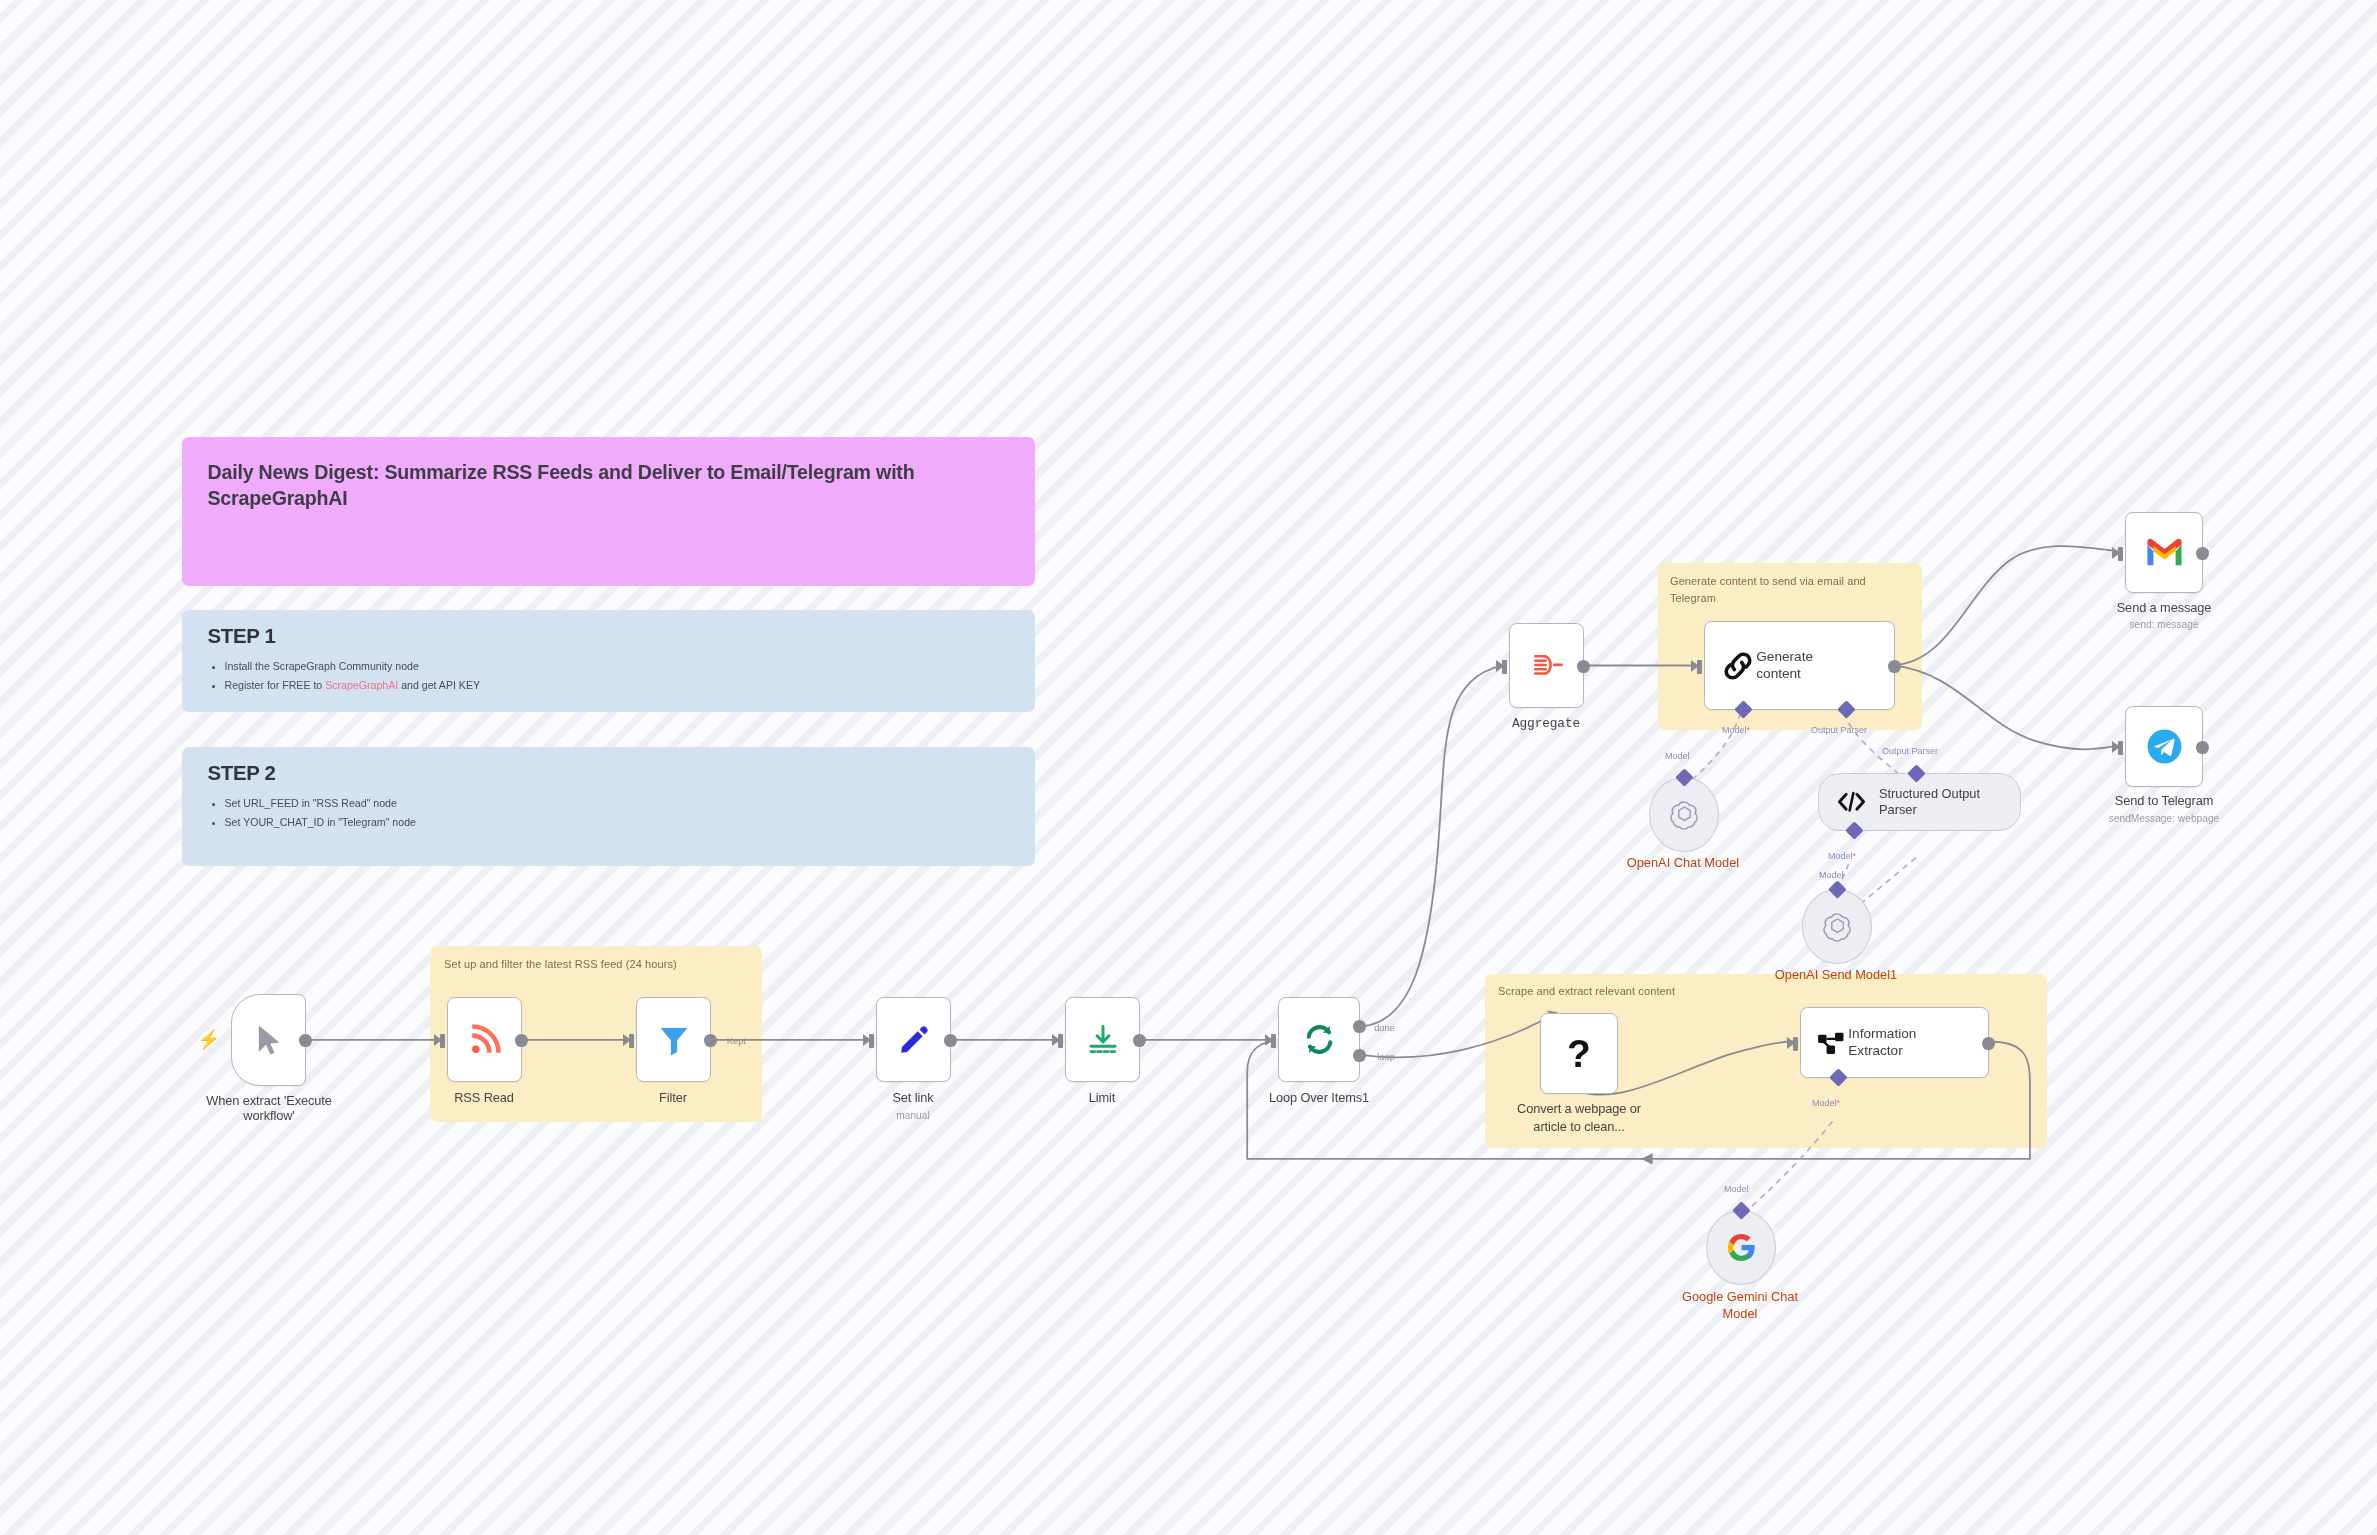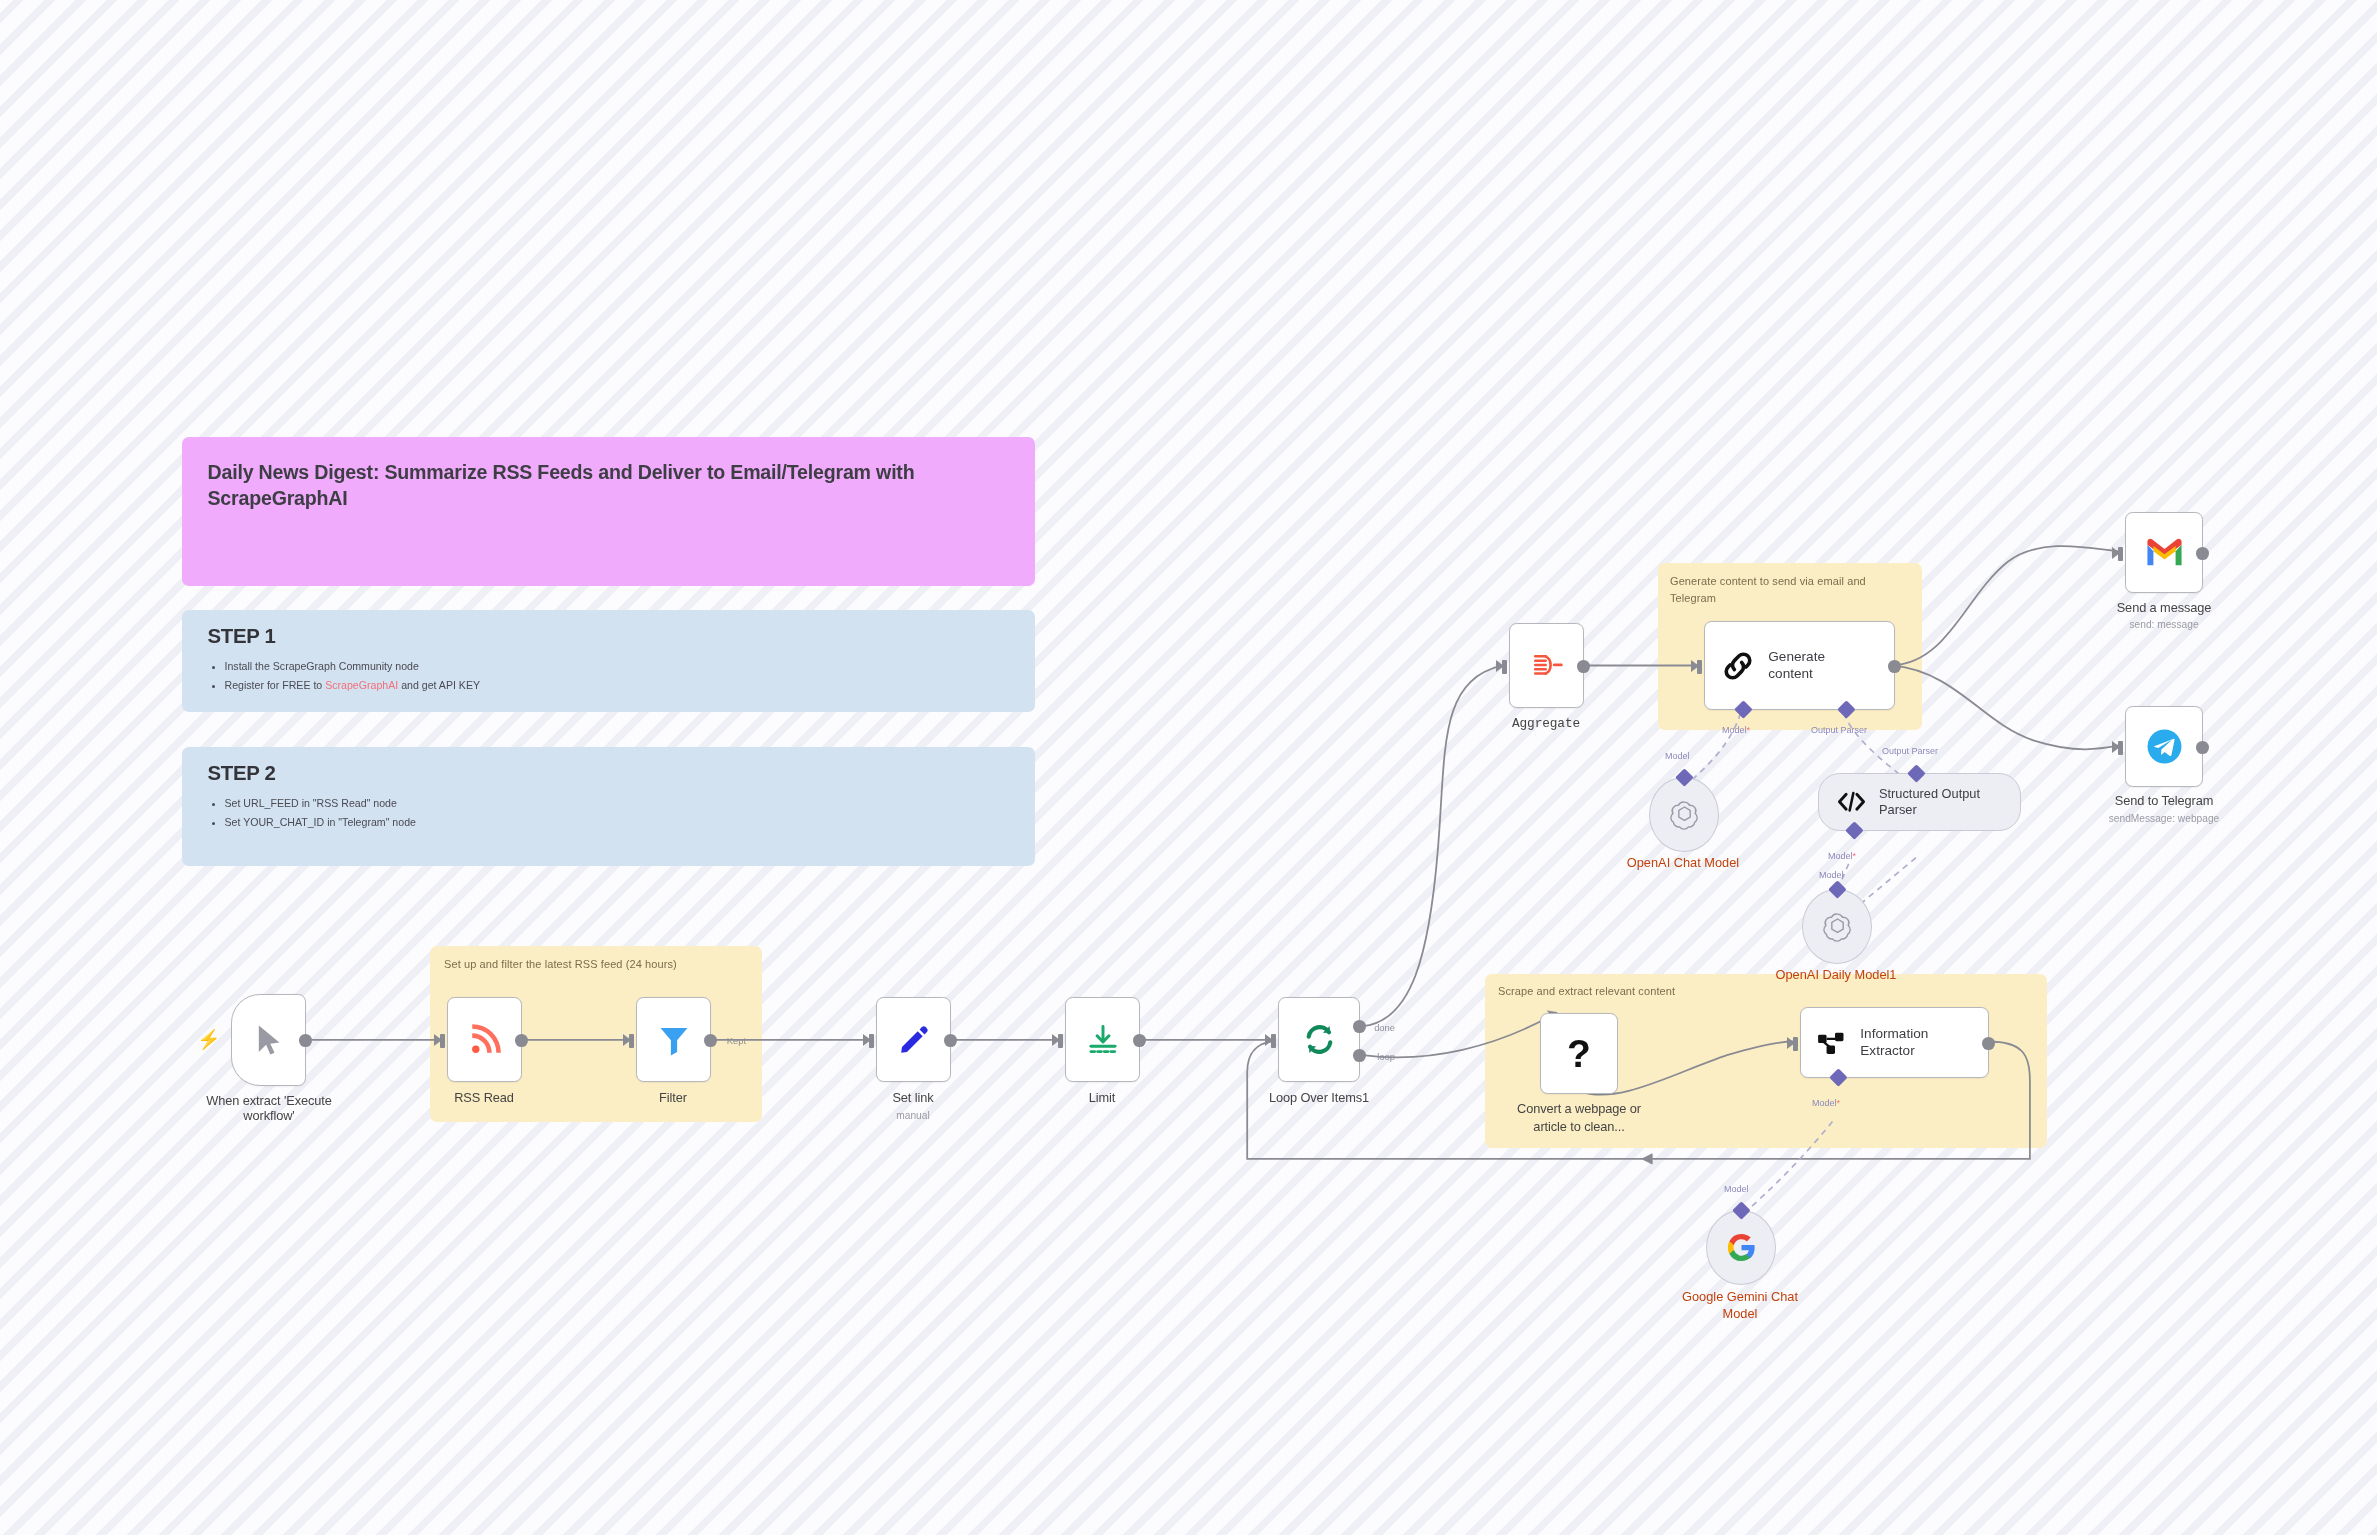--- a/index.html
+++ b/index.html
@@ -37,21 +37,21 @@
     letter-spacing:0.1px;
   }
 
   
   .node{
     position:absolute;background:#fff;border:1.4px solid #b6b6bd;
     border-radius:7.7px;box-sizing:border-box;
     display:flex;align-items:center;justify-content:center;
     box-shadow:0 0.9px 1.7px rgba(0,0,0,0.05);
   }
-  .node.wide{justify-content:flex-start;padding-left:15.3px;gap:12px;}
+  .node.wide{justify-content:flex-start;padding-left:15.3px;}
   .node-title{
     position:absolute;left:50%;transform:translateX(-50%);
     text-align:center;white-space:nowrap;
     font-size:12.8px;color:#444;letter-spacing:-0.1px;
   }
   .node-sub{
     position:absolute;left:50%;transform:translateX(-50%);
     text-align:center;white-space:nowrap;
     font-size:10.2px;color:#9a9aa4;
   }
@@ -337,21 +337,21 @@
   <div class="dlabel" style="left:1882px;top:746px;">Output Parser</div>
   <div class="dlabel" style="left:1828px;top:851px;"><span>Model</span><span class="req">*</span></div>
 
   <div class="subnode-circle" style="left:1802px;top:889px;width:68px;height:73px;">
     <svg width="31" height="31" viewBox="0 0 24 24">
       <path d="M12 2.4 a4.3 4.3 0 0 1 3.9 2.5 4.3 4.3 0 0 1 4.4 6.3 4.3 4.3 0 0 1 -0.4 6.9 4.3 4.3 0 0 1 -4.8 3.5 4.3 4.3 0 0 1 -6.9 0 4.3 4.3 0 0 1 -4.8 -3.5 4.3 4.3 0 0 1 -0.4 -6.9 4.3 4.3 0 0 1 4.4 -6.3 A4.3 4.3 0 0 1 12 2.4 z M12 6.2 L7.6 8.8 v5.2 L12 16.6 l4.4 -2.6 V8.8 z" stroke="#9a9aa8" stroke-width="1.1" fill="none"></path>
     </svg>
     <div class="diamond" style="left:28px;top:-6.8px;"></div>
   </div>
   <div class="dlabel" style="left:1819px;top:870px;">Model</div>
-  <div class="subnode-title" style="left:1836px;top:967px;">OpenAI Daily Model1</div>
+  <div class="subnode-title" style="left:1836px;top:967px;">OpenAI Send Model1</div>
 
   <div class="node" style="left:1540px;top:1013px;width:78px;height:81px;">
     <div style="font-size:39px;font-weight:bold;color:#111;line-height:1;">?</div>
     <div class="port" style="right:-6.8px;top:34px;opacity:0;"></div>
   </div>
   <div class="node-title" style="left:1579px;top:1100px;white-space:normal;width:153px;line-height:1.4;">Convert a webpage or article to clean...</div>
 
   <div class="node wide" style="left:1800px;top:1007px;width:189px;height:71px;">
     <svg width="32" height="29" viewBox="0 0 26 24">
       <rect x="1.5" y="5.5" width="7" height="7" rx="1.2" fill="#111"></rect>

